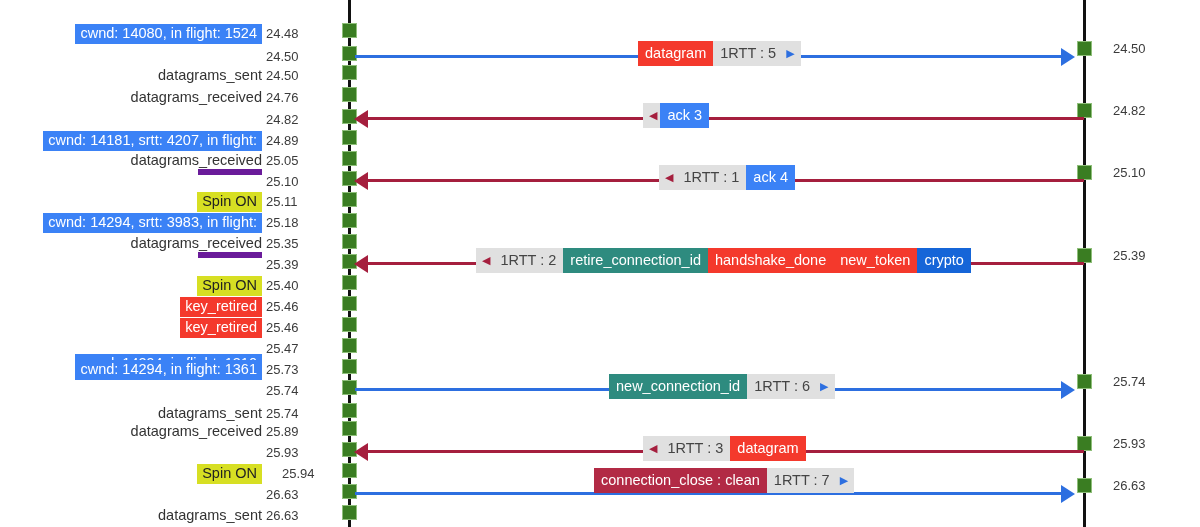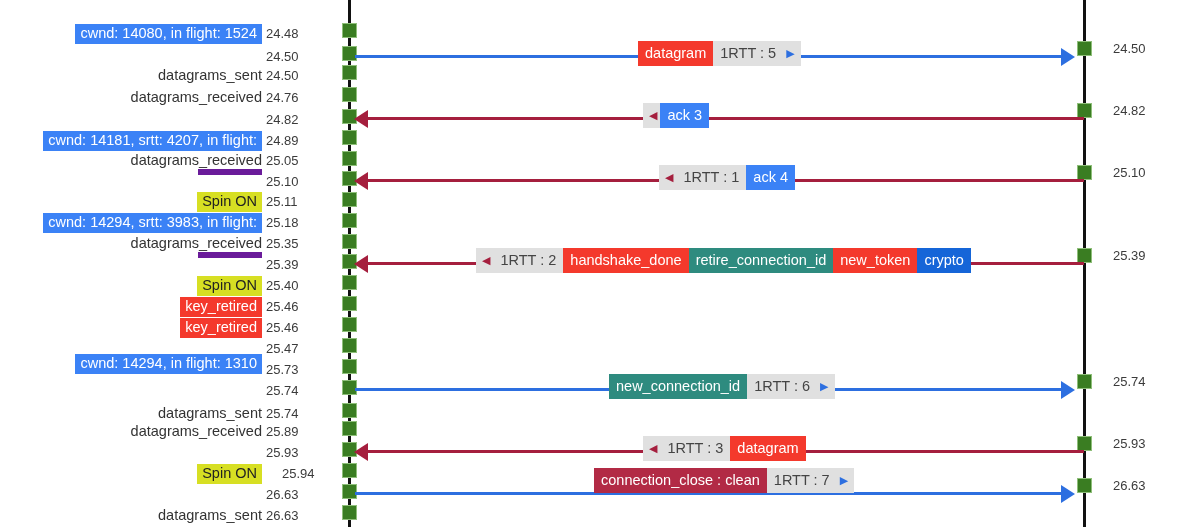--- a/index.html
+++ b/index.html
@@ -69,20 +69,21 @@
       <div class="ev plain" style="top: 88px;"><span class="txt">datagrams_received</span></div>
       <div class="ev purple" style="top: 131px;"><span class="txt">cwnd: 14181, srtt: 4207, in flight:</span></div>
       <div class="ev plain" style="top: 151px;"><span class="txt">datagrams_received</span></div>
       <div class="ev yellow" style="top: 192px;"><span class="txt">Spin ON</span></div>
       <div class="ev purple" style="top: 213px;"><span class="txt">cwnd: 14294, srtt: 3983, in flight:</span></div>
       <div class="ev plain" style="top: 234px;"><span class="txt">datagrams_received</span></div>
       <div class="ev yellow" style="top: 276px;"><span class="txt">Spin ON</span></div>
       <div class="ev red" style="top: 297px;"><span class="txt">key_retired</span></div>
       <div class="ev red" style="top: 318px;"><span class="txt">key_retired</span></div>
       <div class="ev purple" style="top: 354px;"><span class="txt">cwnd: 14294, in flight: 1310</span></div>
+      <div class="ev purple" style="top: 360px;"><span class="txt">cwnd: 14294, in flight: 1361</span></div>
       <div class="ev plain" style="top: 404px;"><span class="txt">datagrams_sent</span></div>
       <div class="ev plain" style="top: 422px;"><span class="txt">datagrams_received</span></div>
       <div class="ev yellow" style="top: 464px;"><span class="txt">Spin ON</span></div>
       <div class="ev plain" style="top: 506px;"><span class="txt">datagrams_sent</span></div>
     </div>
 
   <div class="axis" id="axis-left"></div>
   <div class="axis" id="axis-right"></div>
 
   <div id="ticks-left">
@@ -176,22 +177,22 @@
       <div class="pkt" style="left: 659px; top: 165px;">
         <span class="chip dirL">◀</span>
         <span class="chip gray">1RTT : 1</span>
         <span class="chip green">ack 4</span>
       </div>
       <div class="arrow rtl" style="left: 366px; top: 262px; width: 718px;"></div>
       <div class="head left" style="top: 254.5px; left: 354px;"></div>
       <div class="pkt" style="left: 476px; top: 248px;">
         <span class="chip dirL">◀</span>
         <span class="chip gray">1RTT : 2</span>
+        <span class="chip teal">retire_connection_id</span>
         <span class="chip red">handshake_done</span>
-        <span class="chip teal">retire_connection_id</span>
         <span class="chip red">new_token</span>
         <span class="chip blue">crypto</span>
       </div>
       <div class="arrow ltr" style="left: 355px; top: 388px; width: 710px;"></div>
       <div class="head right" style="top: 380.5px; left: 1061px;"></div>
       <div class="pkt" style="left: 609px; top: 374px;">
         <span class="chip teal">new_connection_id</span>
         <span class="chip gray">1RTT : 6</span>
         <span class="chip dirR">▶</span>
       </div>

